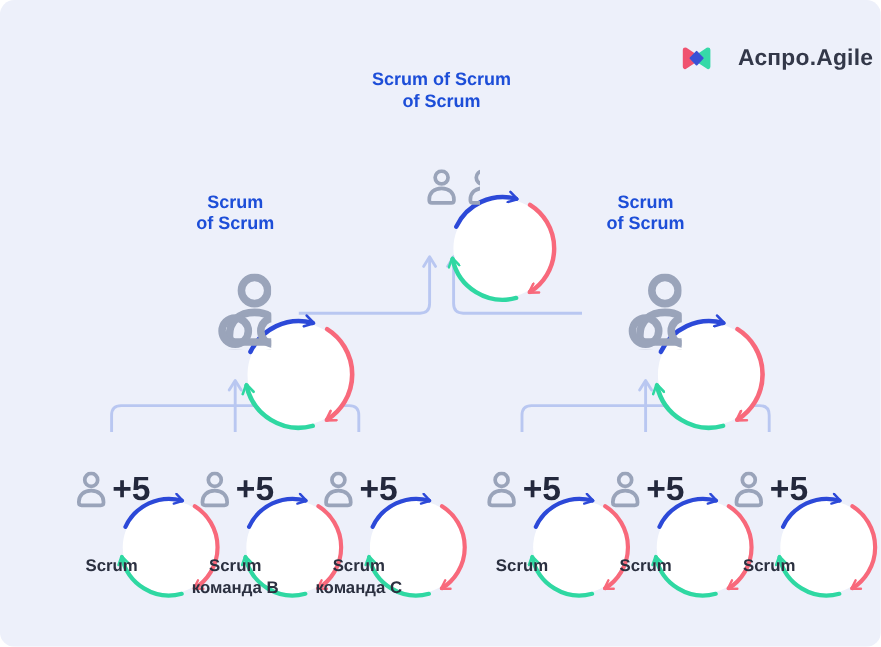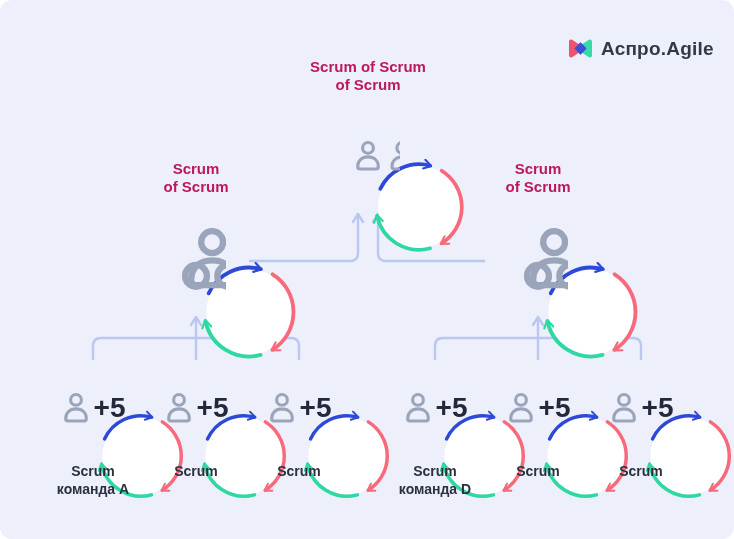--- a/index.html
+++ b/index.html
@@ -1,35 +1,35 @@
 <!DOCTYPE html>
 <html><head>
 <meta charset="utf-8">
 <style>
   html,body{margin:0;padding:0;background:#ffffff;font-family:"Liberation Sans",sans-serif;}
   .stage{
     position:relative;width:734px;height:539px;background:#edf0fa;
     border-radius:12px;overflow:hidden;
   }
   
-  .logo{position:absolute;top:37px;left:567px;display:flex;align-items:center;gap:7px;}
+  .logo{position:absolute;top:37px;left:567px;display:flex;align-items:center;gap:21px;}
   .logo-text{font-size:19px;font-weight:700;color:#333849;letter-spacing:.2px;}
   
   .connectors{position:absolute;left:0;top:0;}
   
   .node{position:absolute;}
   .node .ring-svg{position:absolute;left:0;top:0;width:100%;height:100%;overflow:visible;}
   .node .content{
     position:absolute;left:0;top:0;width:100%;height:100%;
     display:flex;align-items:center;justify-content:center;gap:3px;
   }
   .badge{font-size:28px;font-weight:700;color:#23283c;line-height:1;}
   
   .title{
-    position:absolute;text-align:center;font-weight:700;color:#be185d;
+    position:absolute;text-align:center;font-weight:700;color:#1d4ed8;
     font-size:15px;line-height:18px;
   }
   .team-label{
     position:absolute;text-align:center;font-weight:700;color:#2b3040;
     font-size:14px;line-height:18px;width:120px;top:462px;
   }
   
   #node-top{left:317px;top:105px;width:102px;height:102px;}
   #node-left{left:143px;top:206px;width:106px;height:106px;}
   #node-right{left:485px;top:206px;width:106px;height:106px;}
@@ -215,31 +215,31 @@
     <div class="content">
       <svg width="30" height="31" viewBox="0 0 36 38">
           <use href="#person"></use>
         </svg>
       <span class="badge">+5</span>
     </div>
   </div>
 
   <div class="team-label" id="label-a">
     <div>Scrum</div>
-      <div>команда A</div>
   </div>
   <div class="team-label" id="label-b">
     <div>Scrum</div>
+      <div>команда B</div>
   </div>
   <div class="team-label" id="label-c">
     <div>Scrum</div>
+      <div>команда C</div>
   </div>
   <div class="team-label" id="label-d">
     <div>Scrum</div>
-      <div>команда D</div>
   </div>
   <div class="team-label" id="label-e">
     <div>Scrum</div>
   </div>
   <div class="team-label" id="label-f">
     <div>Scrum</div>
   </div>
 
 </div>
 

